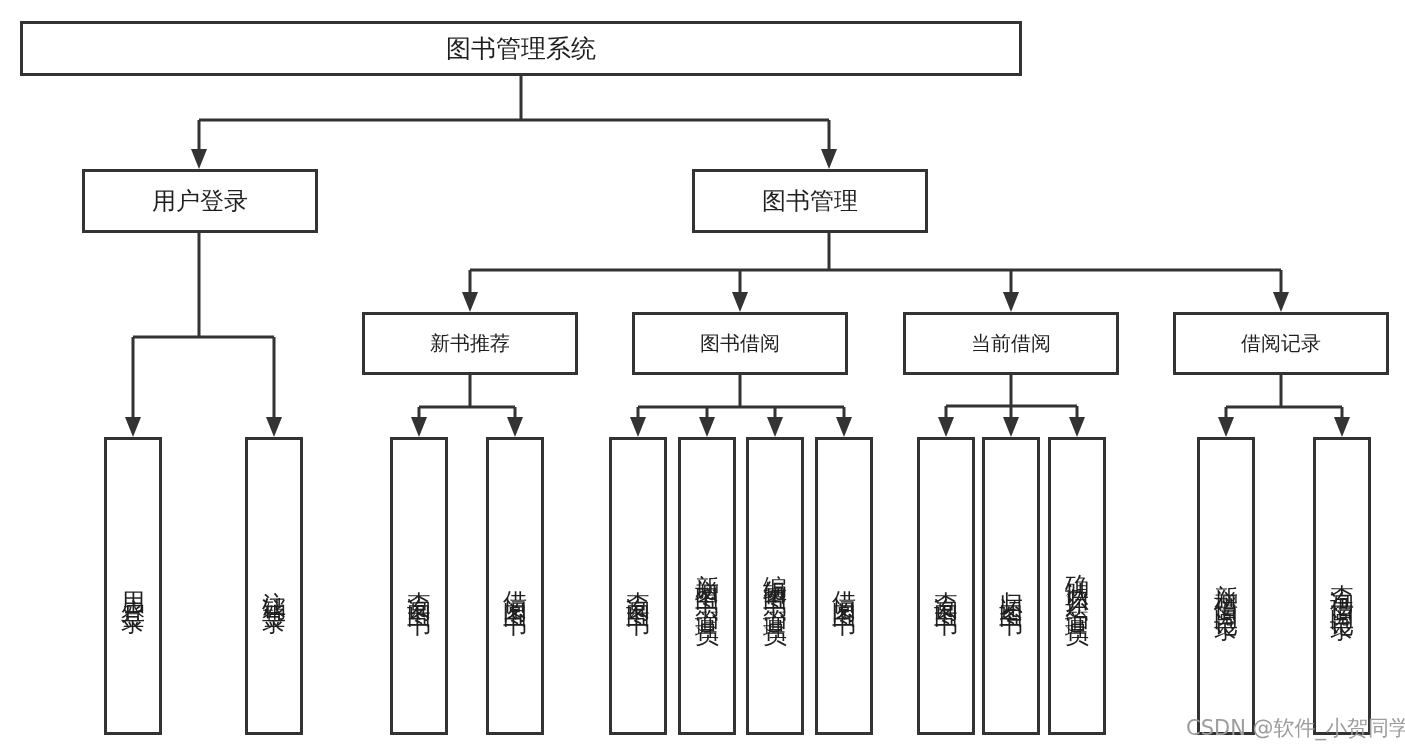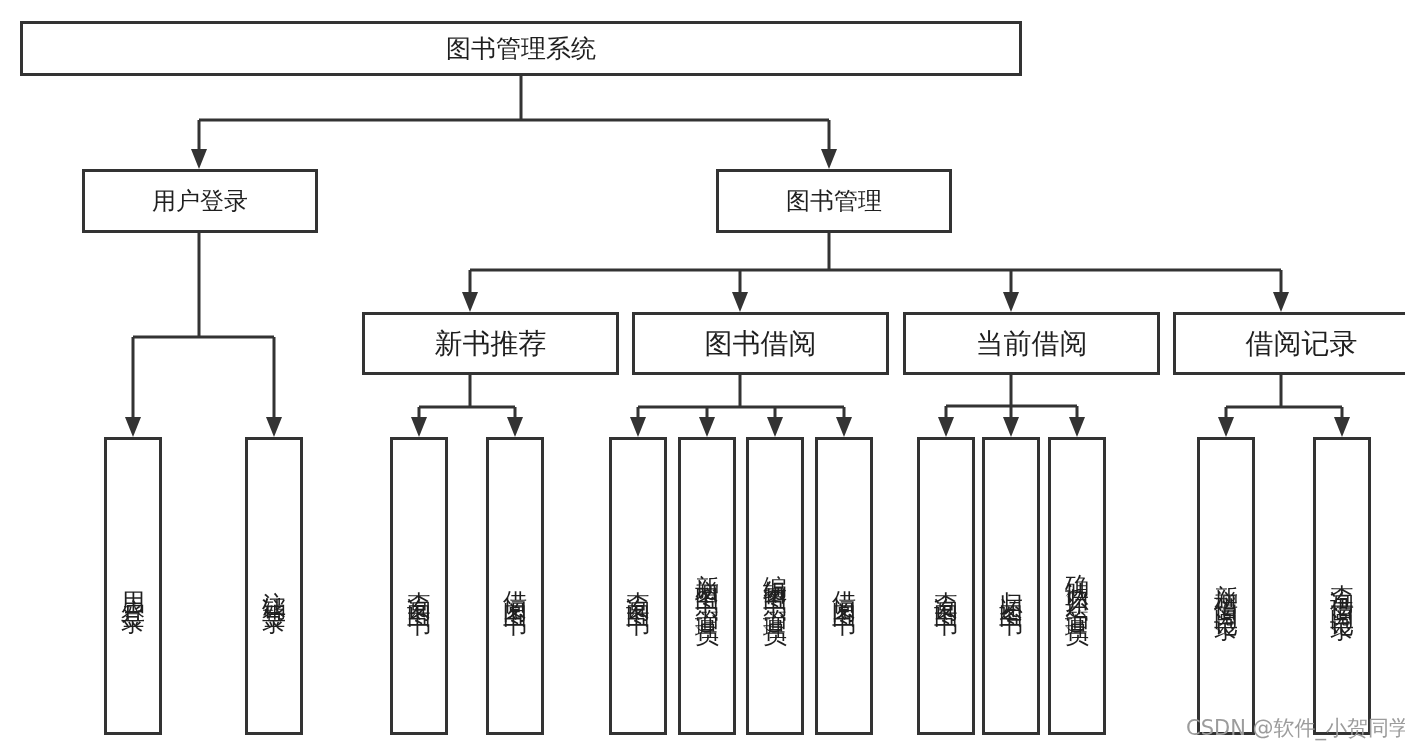--- a/index.html
+++ b/index.html
@@ -24,21 +24,21 @@
     background:#fff;
     border:3px solid var(--line);
     display:flex;
     align-items:center;
     justify-content:center;
     text-align:center;
     color:var(--text);
   }
   .lvl1{left:20px;top:13px;width:1002px;height:55px;font-size:25px;margin-top:8px;}
   .lvl2{top:169px;width:236px;height:64px;font-size:24px;}
-  .lvl3{top:312px;width:257px;height:63px;font-size:28px;}
+  .lvl3{top:312px;width:216px;height:63px;font-size:20px;}
   .leaf{
     top:437px;width:58px;height:298px;font-size:24px;
   }
   .leaf span{
     writing-mode:vertical-rl;
     letter-spacing:7px;
     line-height:1;
   }
   .watermark{
     position:absolute;
@@ -97,21 +97,21 @@
       <polygon points="1069,417 1085,417 1077,437"></polygon>
 
       <polygon points="1218,417 1234,417 1226,437"></polygon>
       <polygon points="1334,417 1350,417 1342,437"></polygon>
     </g>
   </svg>
 
   <div class="node lvl1">图书管理系统</div>
 
   <div class="node lvl2" style="left:82px;">用户登录</div>
-  <div class="node lvl2" style="left:716px;">图书管理</div>
+  <div class="node lvl2" style="left:692px;">图书管理</div>
 
   <div class="node lvl3" style="left:362px;">新书推荐</div>
   <div class="node lvl3" style="left:903px;">当前借阅</div>
   <div class="node lvl3" style="left:632px;">图书借阅</div>
   <div class="node lvl3" style="left:1173px;text-align:center;">借阅记录</div>
 
   <div class="node leaf" style="left:104px;">
     <span>用户登录</span>
   </div>
   <div class="node leaf" style="left:245px;">

